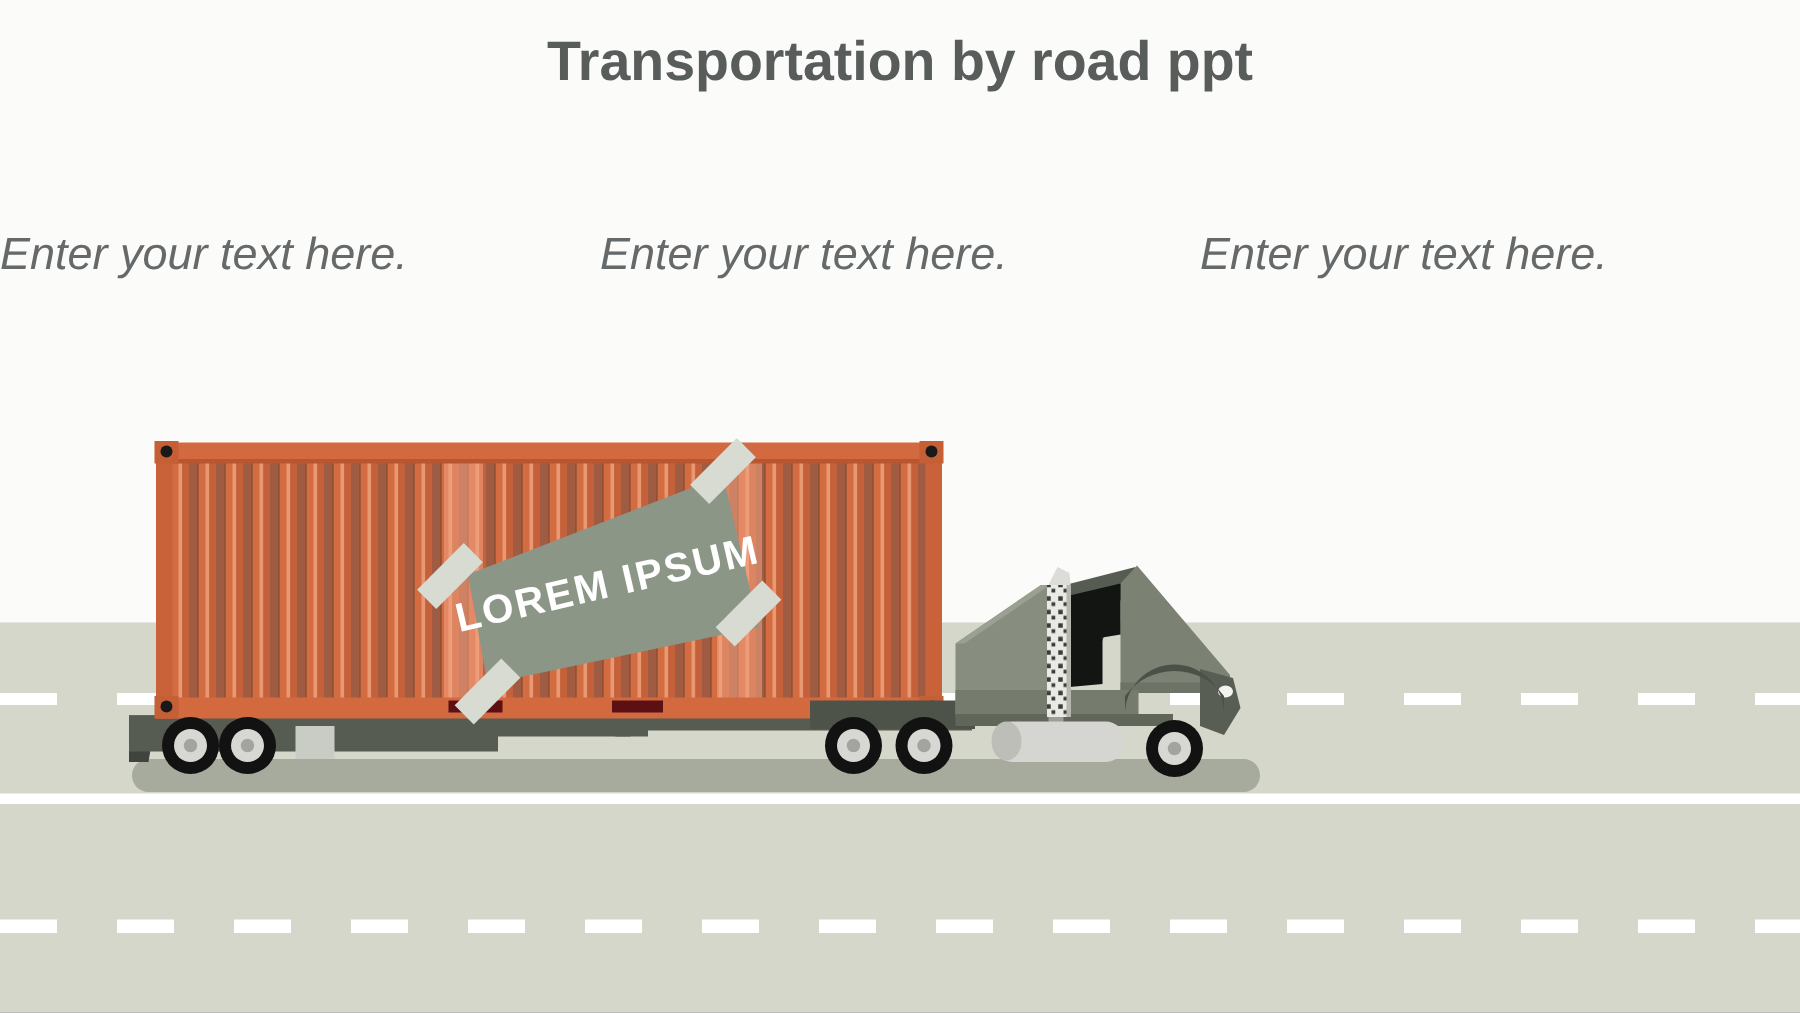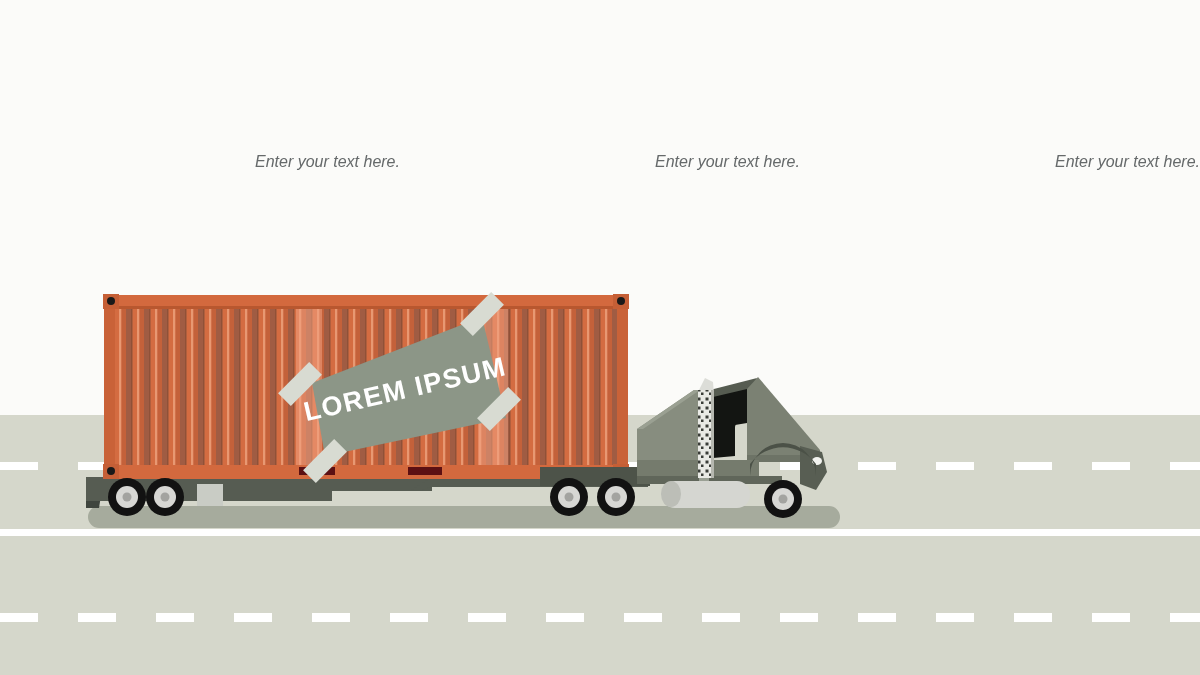--- a/index.html
+++ b/index.html
@@ -11,22 +11,22 @@
   .slide-title{
     position:absolute;top:20px;left:0;width:100%;
     text-align:center;font-size:37px;font-weight:700;color:#585d5c;
     letter-spacing:0px;
   }
   .placeholder-row{
     position:absolute;top:153px;left:0;width:100%;
     display:flex;justify-content:space-between;
   }
   .placeholder-cell{
-    width:33.33%;text-align:right;
-    font-size:16px;font-style:italic;color:#65696a;
+    width:33.33%;text-align:left;
+    font-size:30px;font-style:italic;color:#65696a;
   }
   .road{
     position:absolute;left:0;top:415px;width:100%;height:260px;
     background:#d5d7cb;
   }
   .dash-line{
     position:absolute;left:0;width:100%;
     background:repeating-linear-gradient(90deg,#ffffff 0px,#ffffff 38px,rgba(0,0,0,0) 38px,rgba(0,0,0,0) 78px);
   }
   .dash-upper{top:462px;height:8px;}
@@ -34,20 +34,21 @@
   .solid-line{
     position:absolute;left:0;top:529px;width:100%;height:7px;background:#ffffff;
   }
   .truck-svg{position:absolute;left:0;top:0;}
 </style>
 </head>
 <body>
 
 <div class="stage">
 
+  <div class="slide-title">Transportation by road ppt</div>
 
   <div class="placeholder-row">
     <div class="placeholder-cell">Enter your text here.</div>
     <div class="placeholder-cell">Enter your text here.</div>
     <div class="placeholder-cell">Enter your text here.</div>
   </div>
 
   <div class="road"></div>
   <div class="dash-line dash-upper"></div>
   <div class="solid-line"></div>

